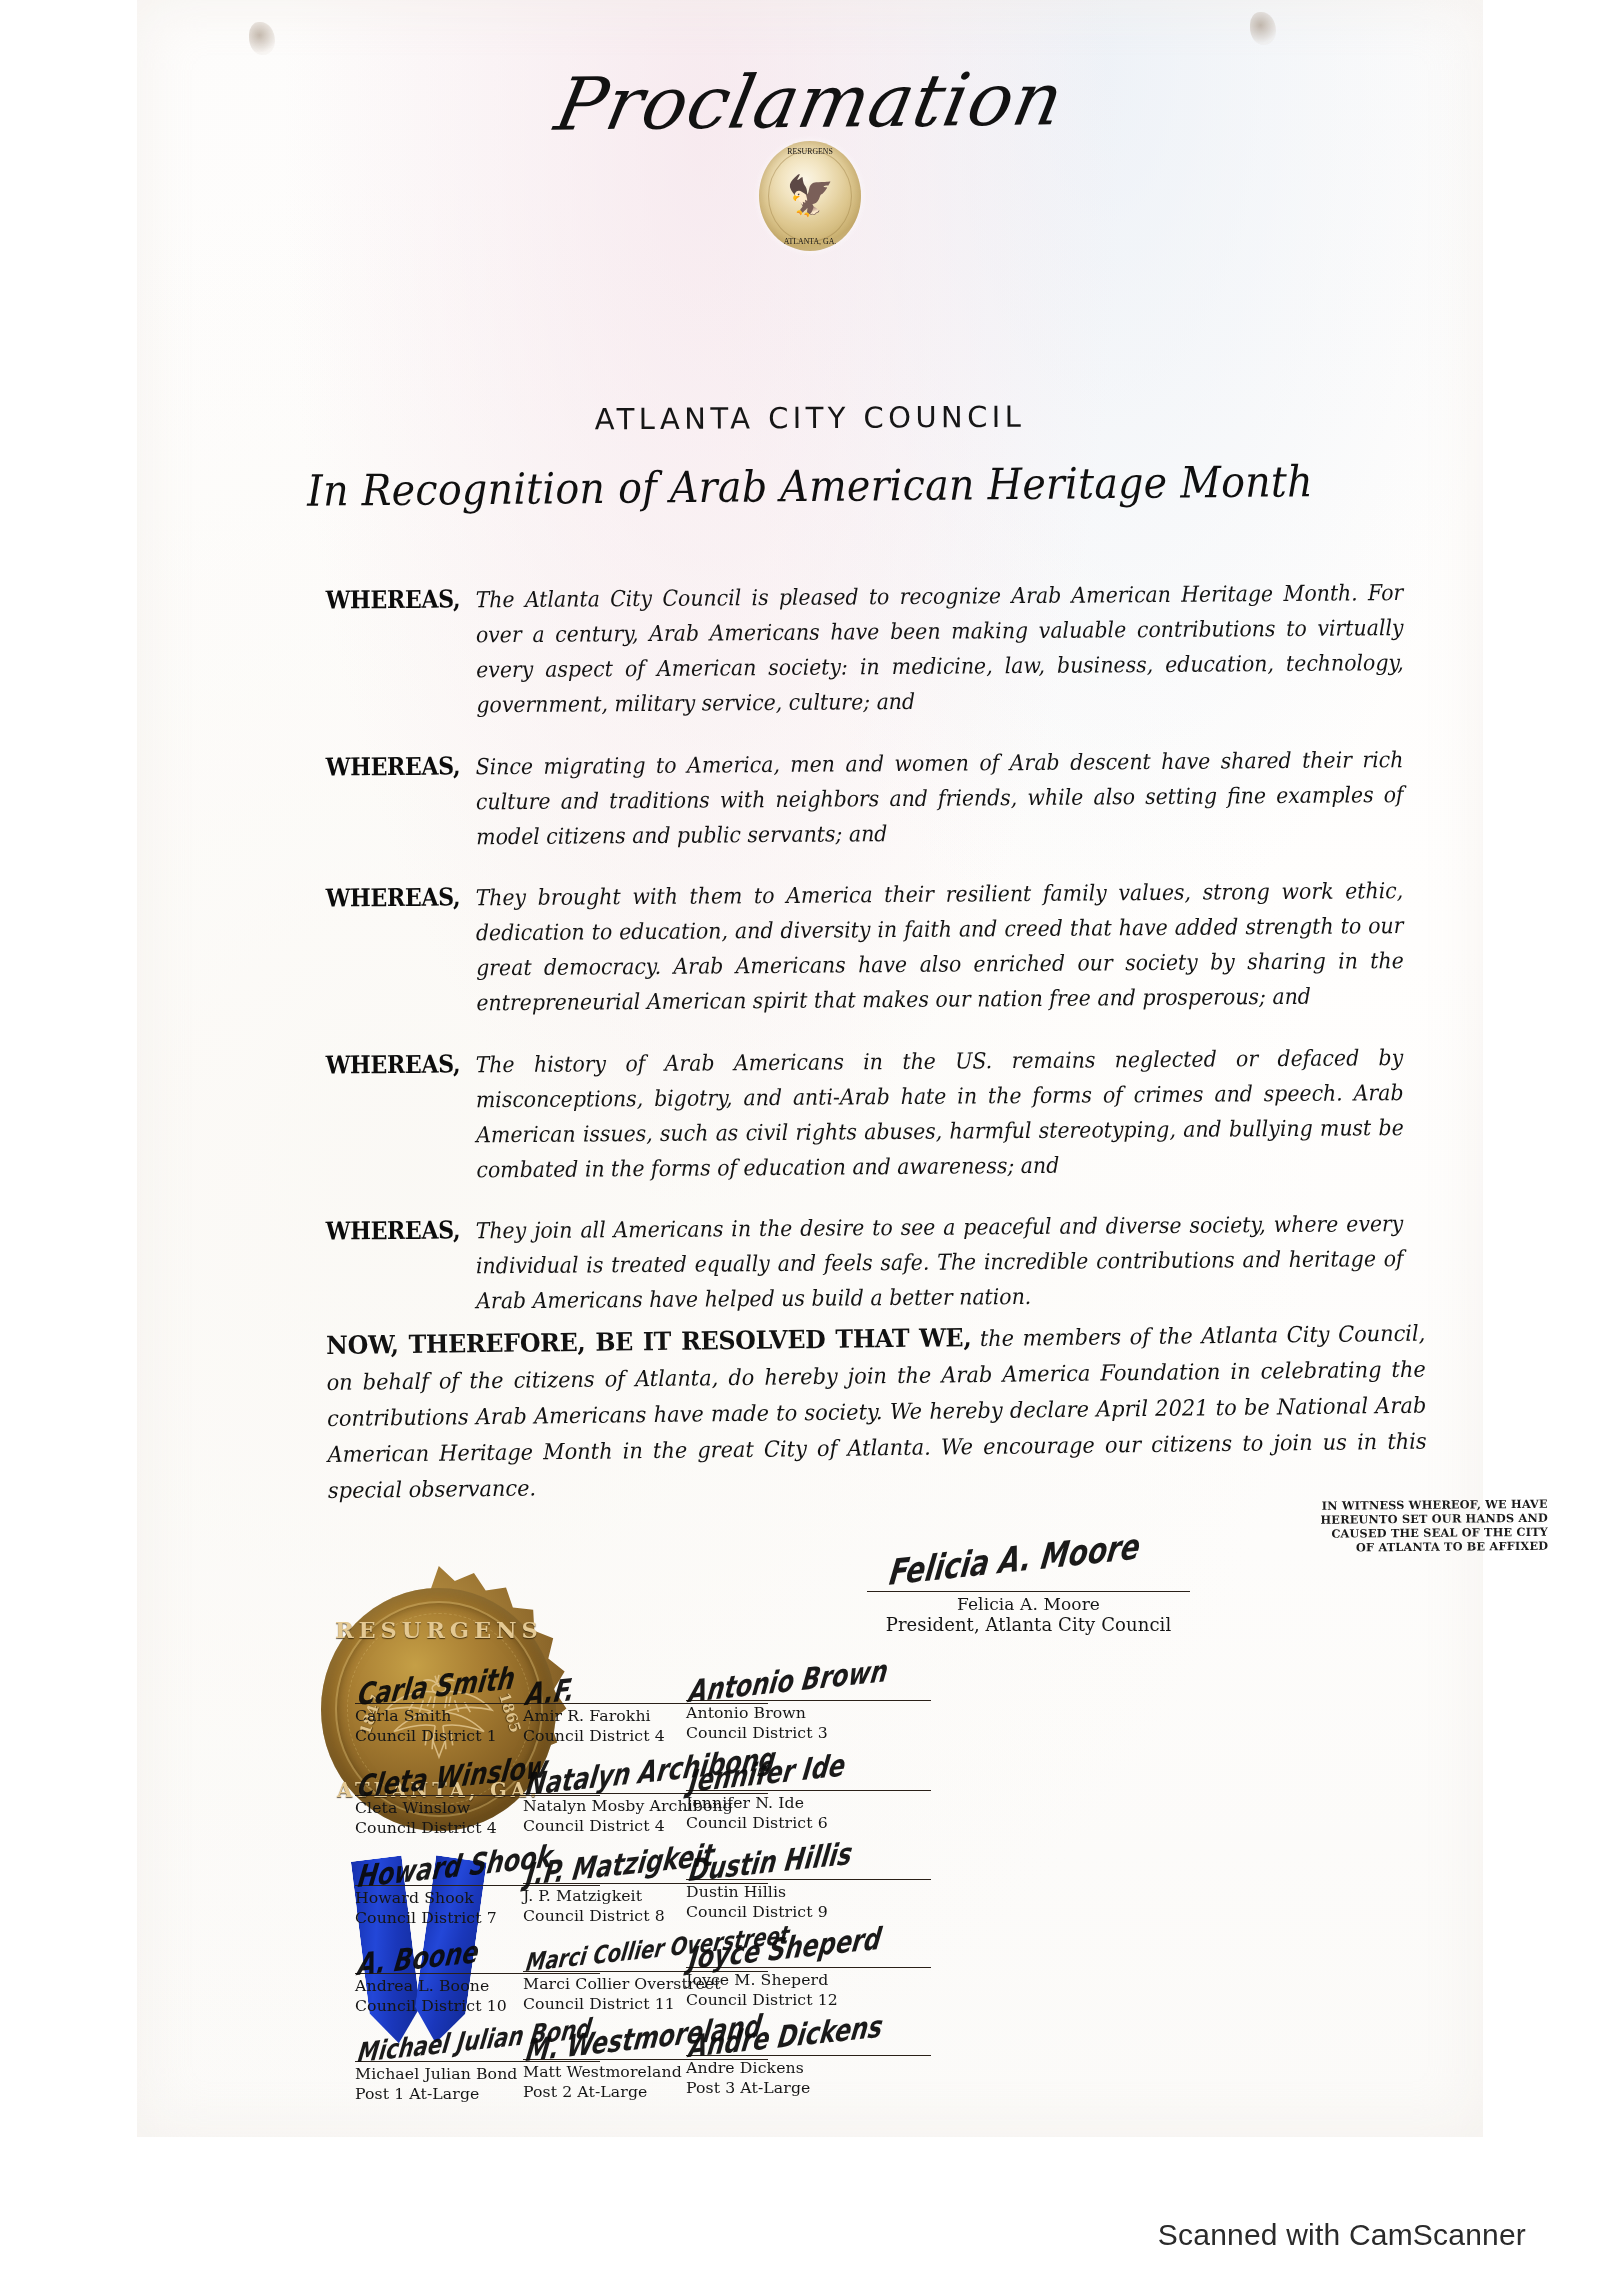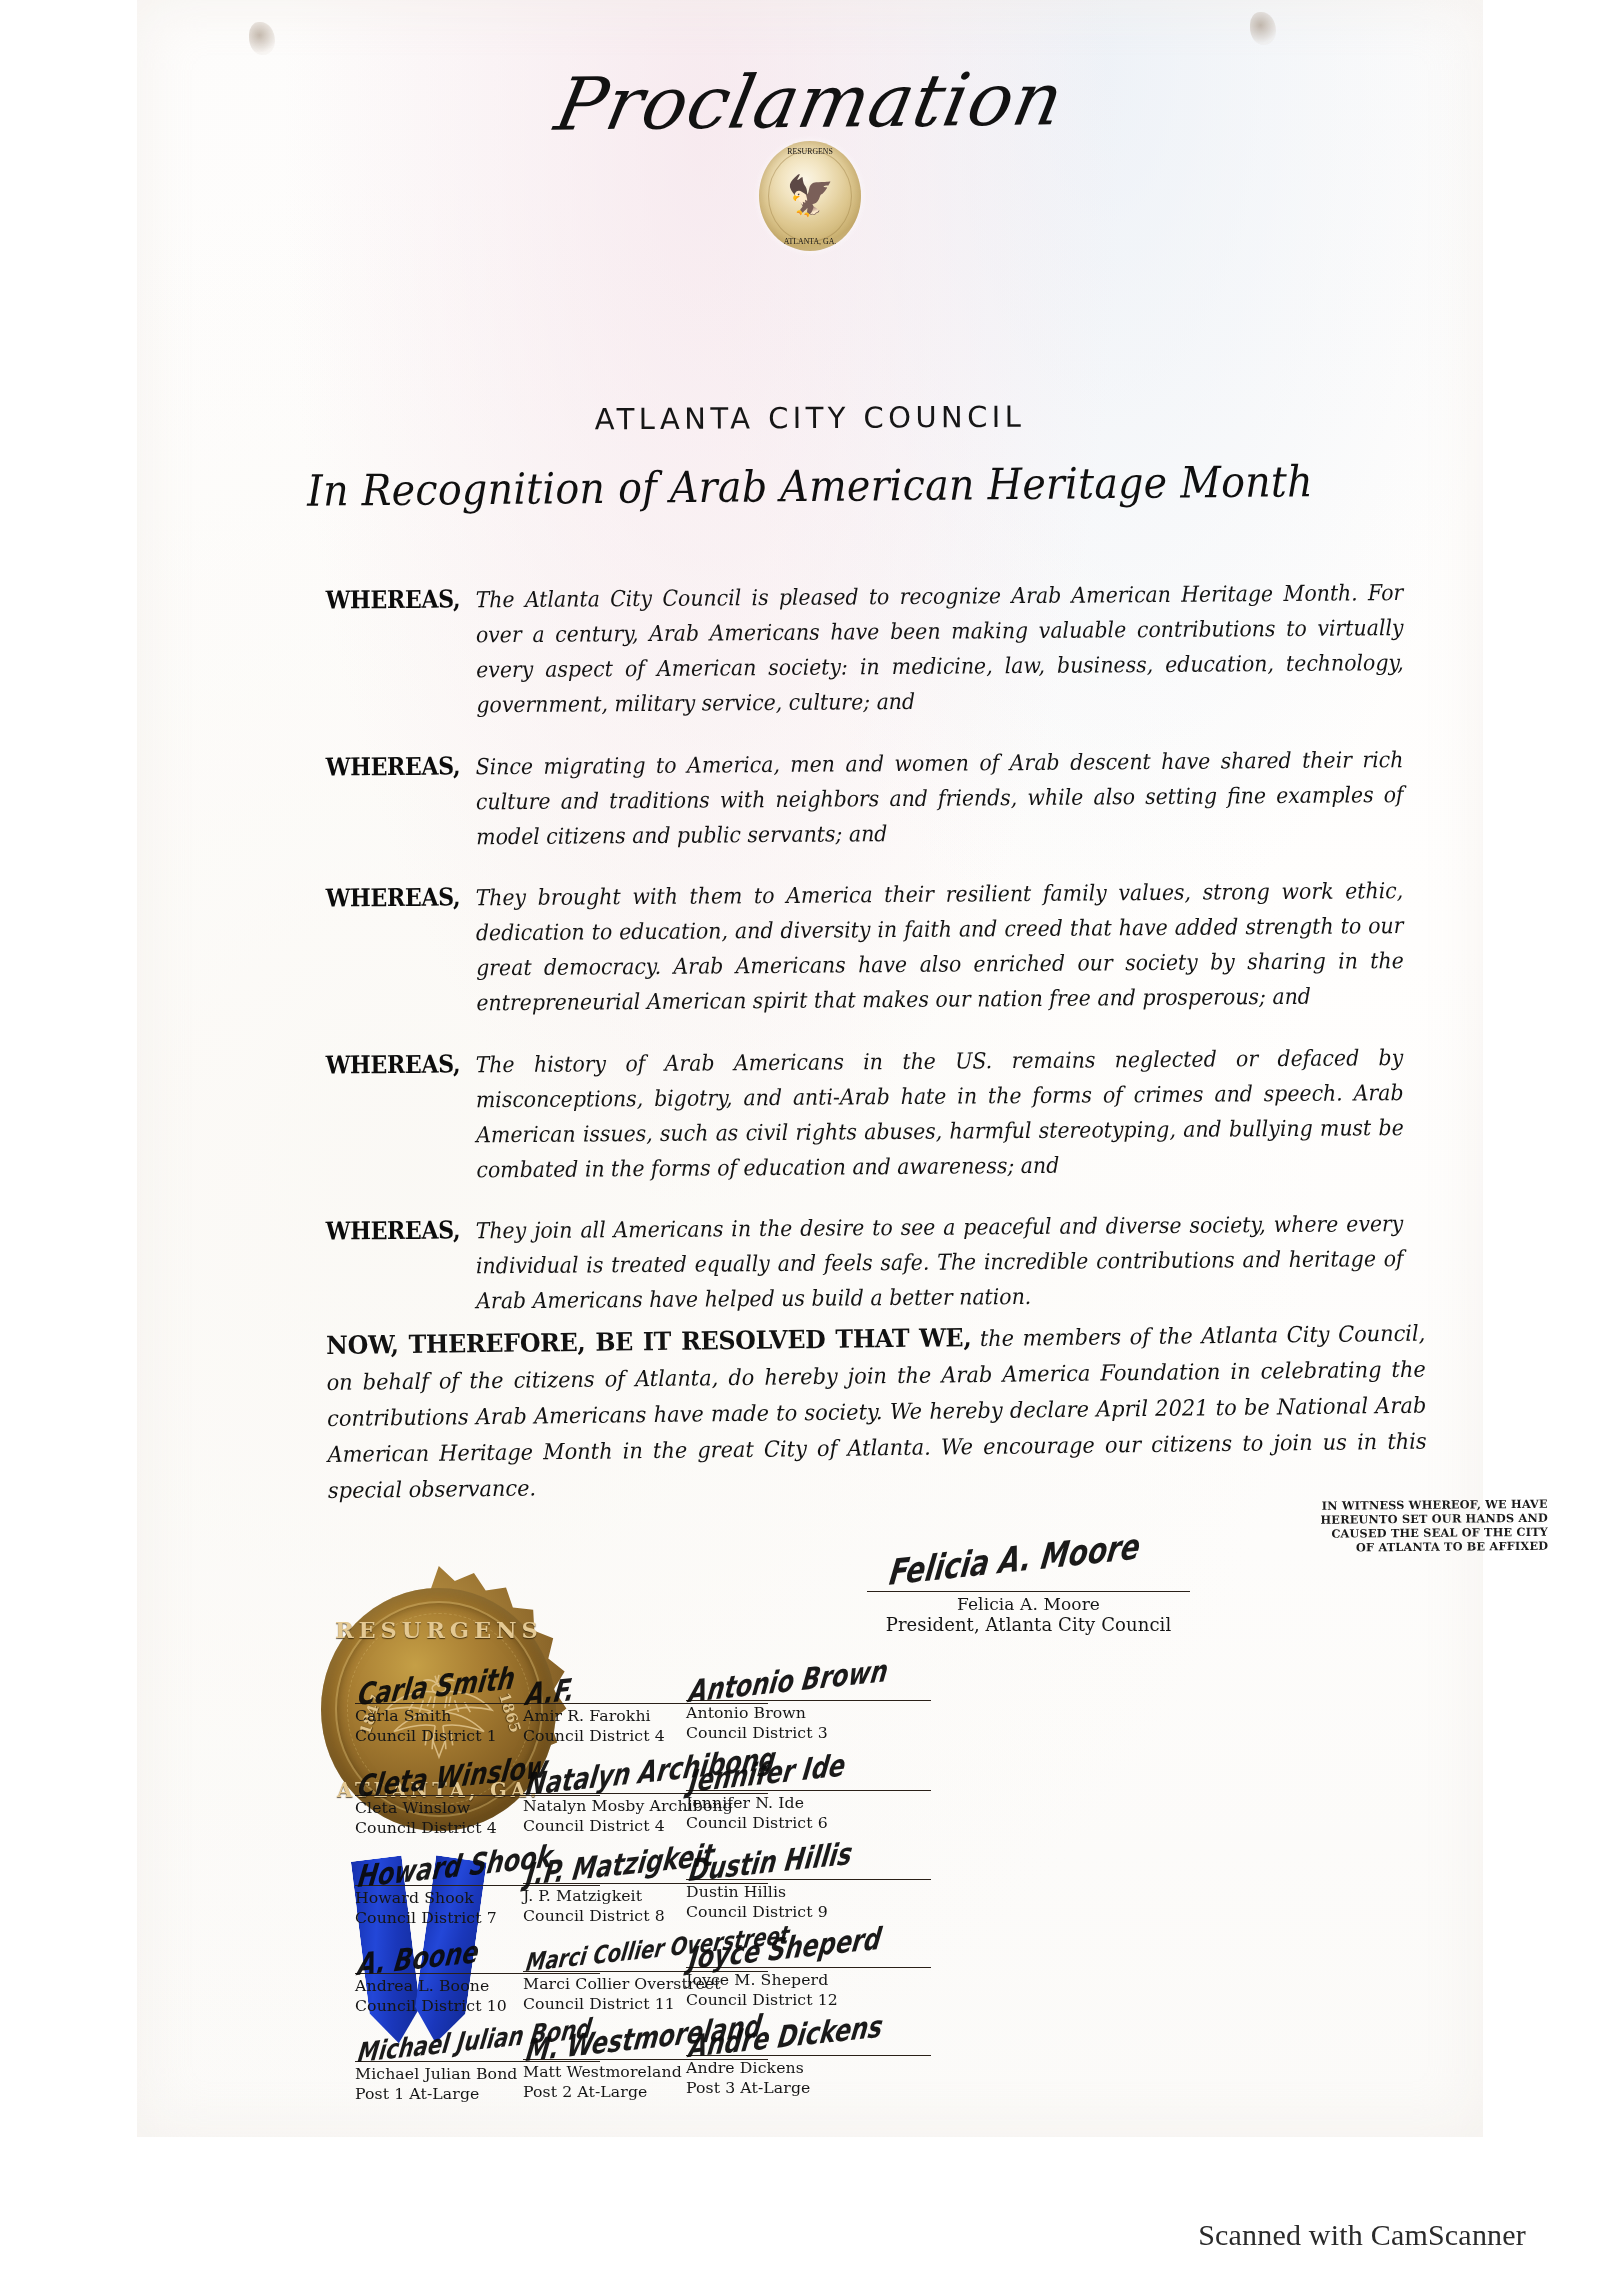--- a/index.html
+++ b/index.html
@@ -271,21 +271,21 @@
   #president-cell .sig-line { text-align:center; }
   #president-cell .sig-script {
     left:19.6px; font-size:35px;
   }
   #president-cell .sig-name { font-size:17px; }
   #president-cell .sig-role { font-size:18px; }
 
   
   #camscanner {
     position:absolute; right:94px; bottom:41px;
-    font-family:Liberation Serif, serif;
+    font-family:Liberation Sans, sans-serif;
     font-size:30px;
     color:#2b2b2b;
     letter-spacing:0.2px;
   }
 </style>
 </head>
 <body>
 
 <div id="page">
 

